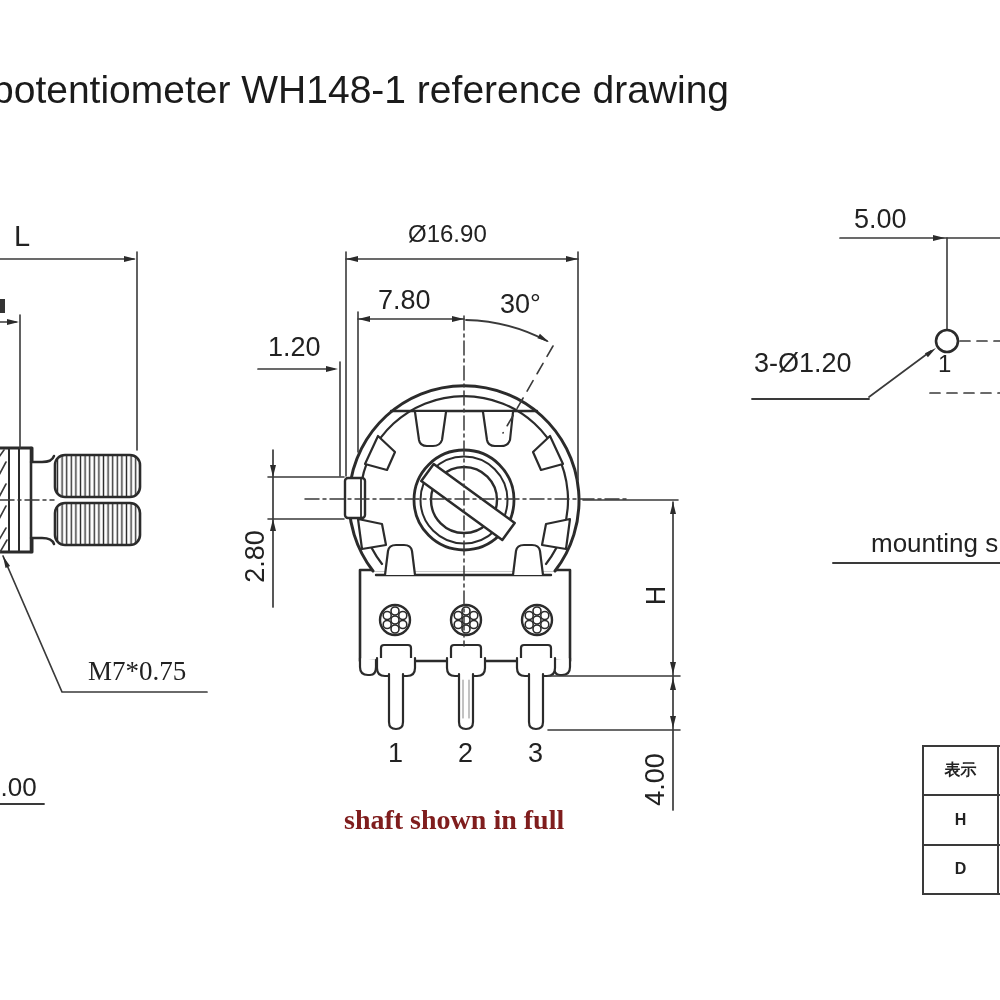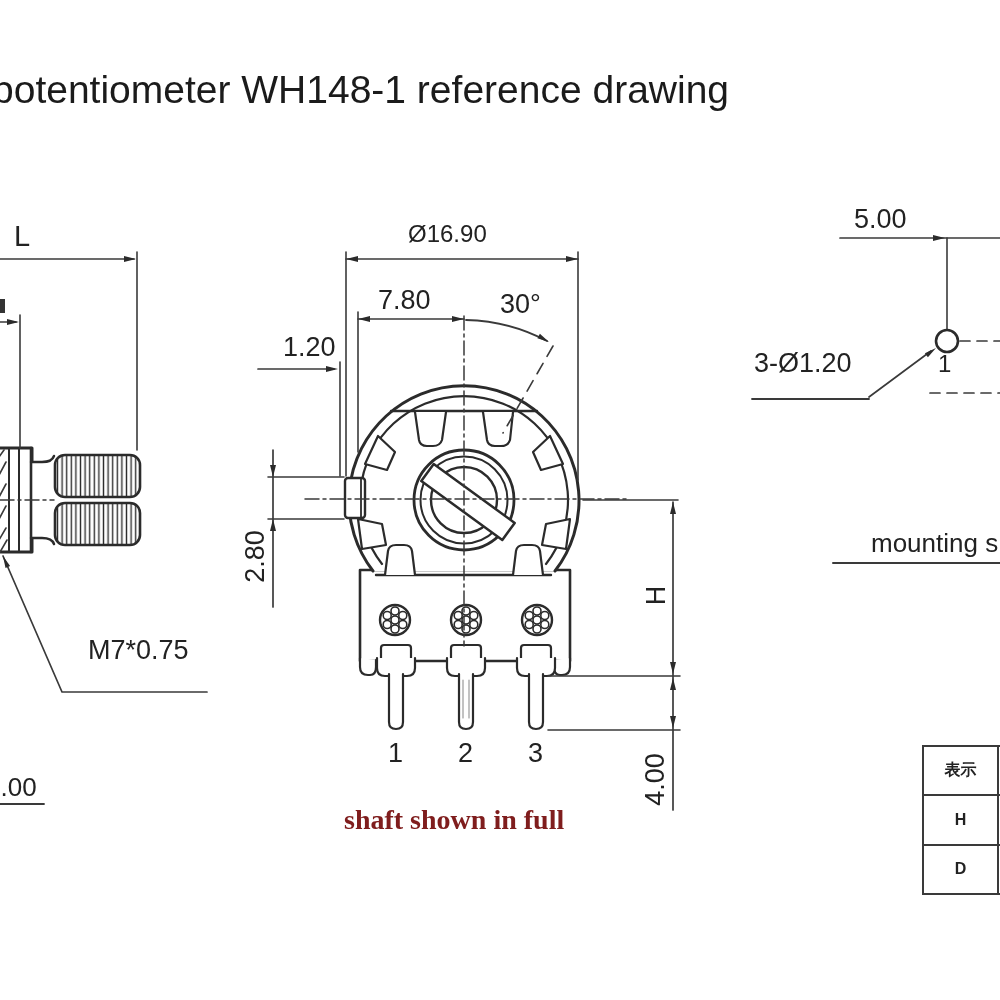--- a/index.html
+++ b/index.html
@@ -198,27 +198,27 @@
     <polygon points="936,348 927.9,357.2 924.9,353.2" fill="#2b2b2b"></polygon>
     <path d="M752,399 H869" stroke="#3a3a3a" stroke-width="1.8" fill="none"></path>
 
     <path d="M833,563 H1000" stroke="#3a3a3a" stroke-width="2" fill="none"></path>
   </g>
 </svg>
 
 <div class="lbl title" style="left:-8px;top:70px;">potentiometer WH148-1 reference drawing</div>
 
 <div class="lbl dim" style="left:14px;top:222px;font-size:29px;">L</div>
-<div class="lbl dim" style="left:88px;top:637px;">M7*0.75</div>
+<div class="lbl dim" style="left:88px;top:658px;font-family:Liberation Serif, serif;">M7*0.75</div>
 <div class="lbl" style="left:-14px;top:774px;font-size:26px;">2.00</div>
 
 <div class="lbl dim" style="left:408px;top:222px;font-size:24px;">Ø16.90</div>
 <div class="lbl dim" style="left:378px;top:287px;">7.80</div>
 <div class="lbl dim" style="left:500px;top:291px;">30°</div>
-<div class="lbl dim" style="left:268px;top:334px;margin-left:15px;">1.20</div>
+<div class="lbl dim" style="left:268px;top:334px;">1.20</div>
 <div class="lbl dim rot" style="left:225px;top:543px;">2.80</div>
 <div class="lbl dim rot" style="left:626px;top:582px;">H</div>
 <div class="lbl dim rot" style="left:625px;top:766px;">4.00</div>
 <div class="lbl dim" style="left:388px;top:740px;">1</div>
 <div class="lbl dim" style="left:458px;top:740px;">2</div>
 <div class="lbl dim" style="left:528px;top:740px;">3</div>
 <div class="lbl caption" style="left:344px;top:806px;font-size:28px;">shaft shown in full</div>
 
 <div class="lbl dim" style="left:854px;top:206px;">5.00</div>
 <div class="lbl dim-sm" style="left:938px;top:352px;">1</div>

